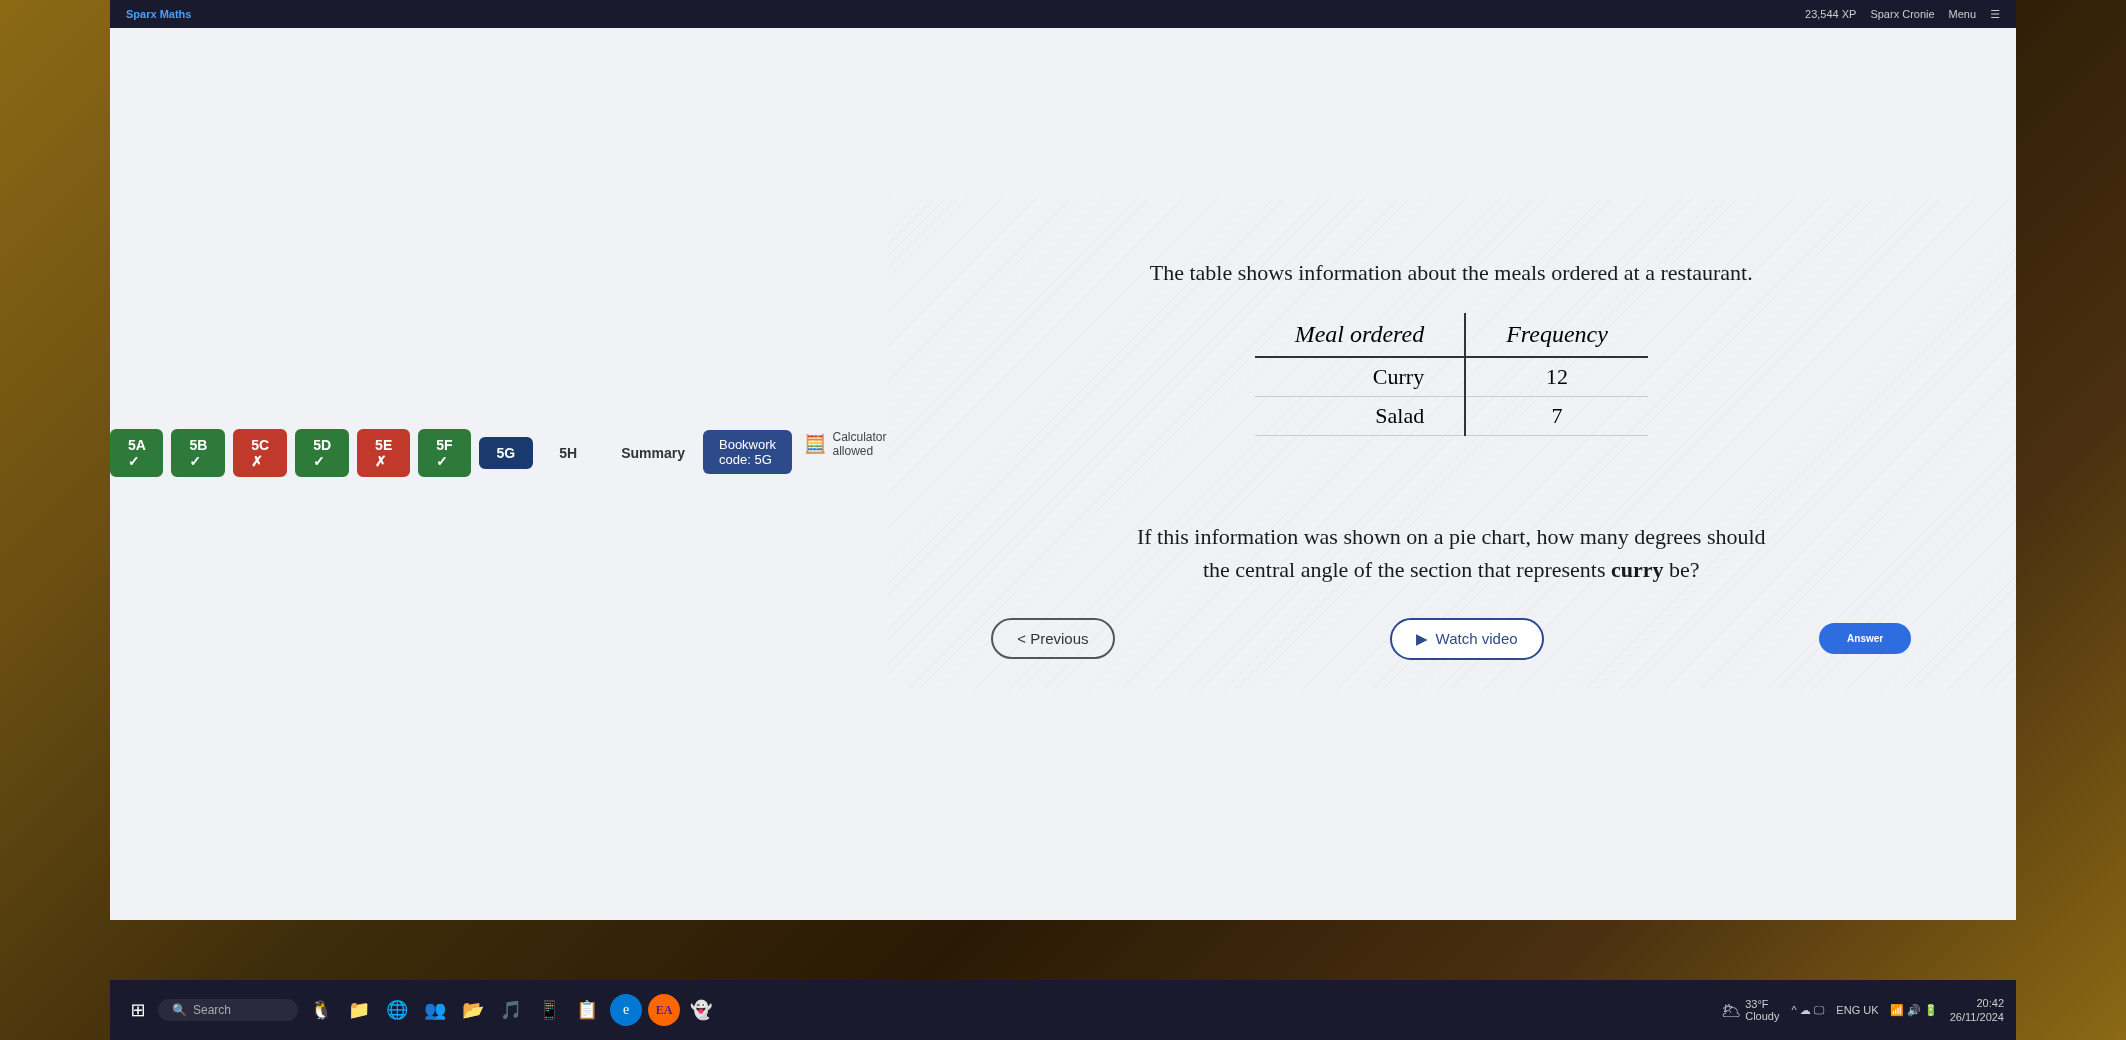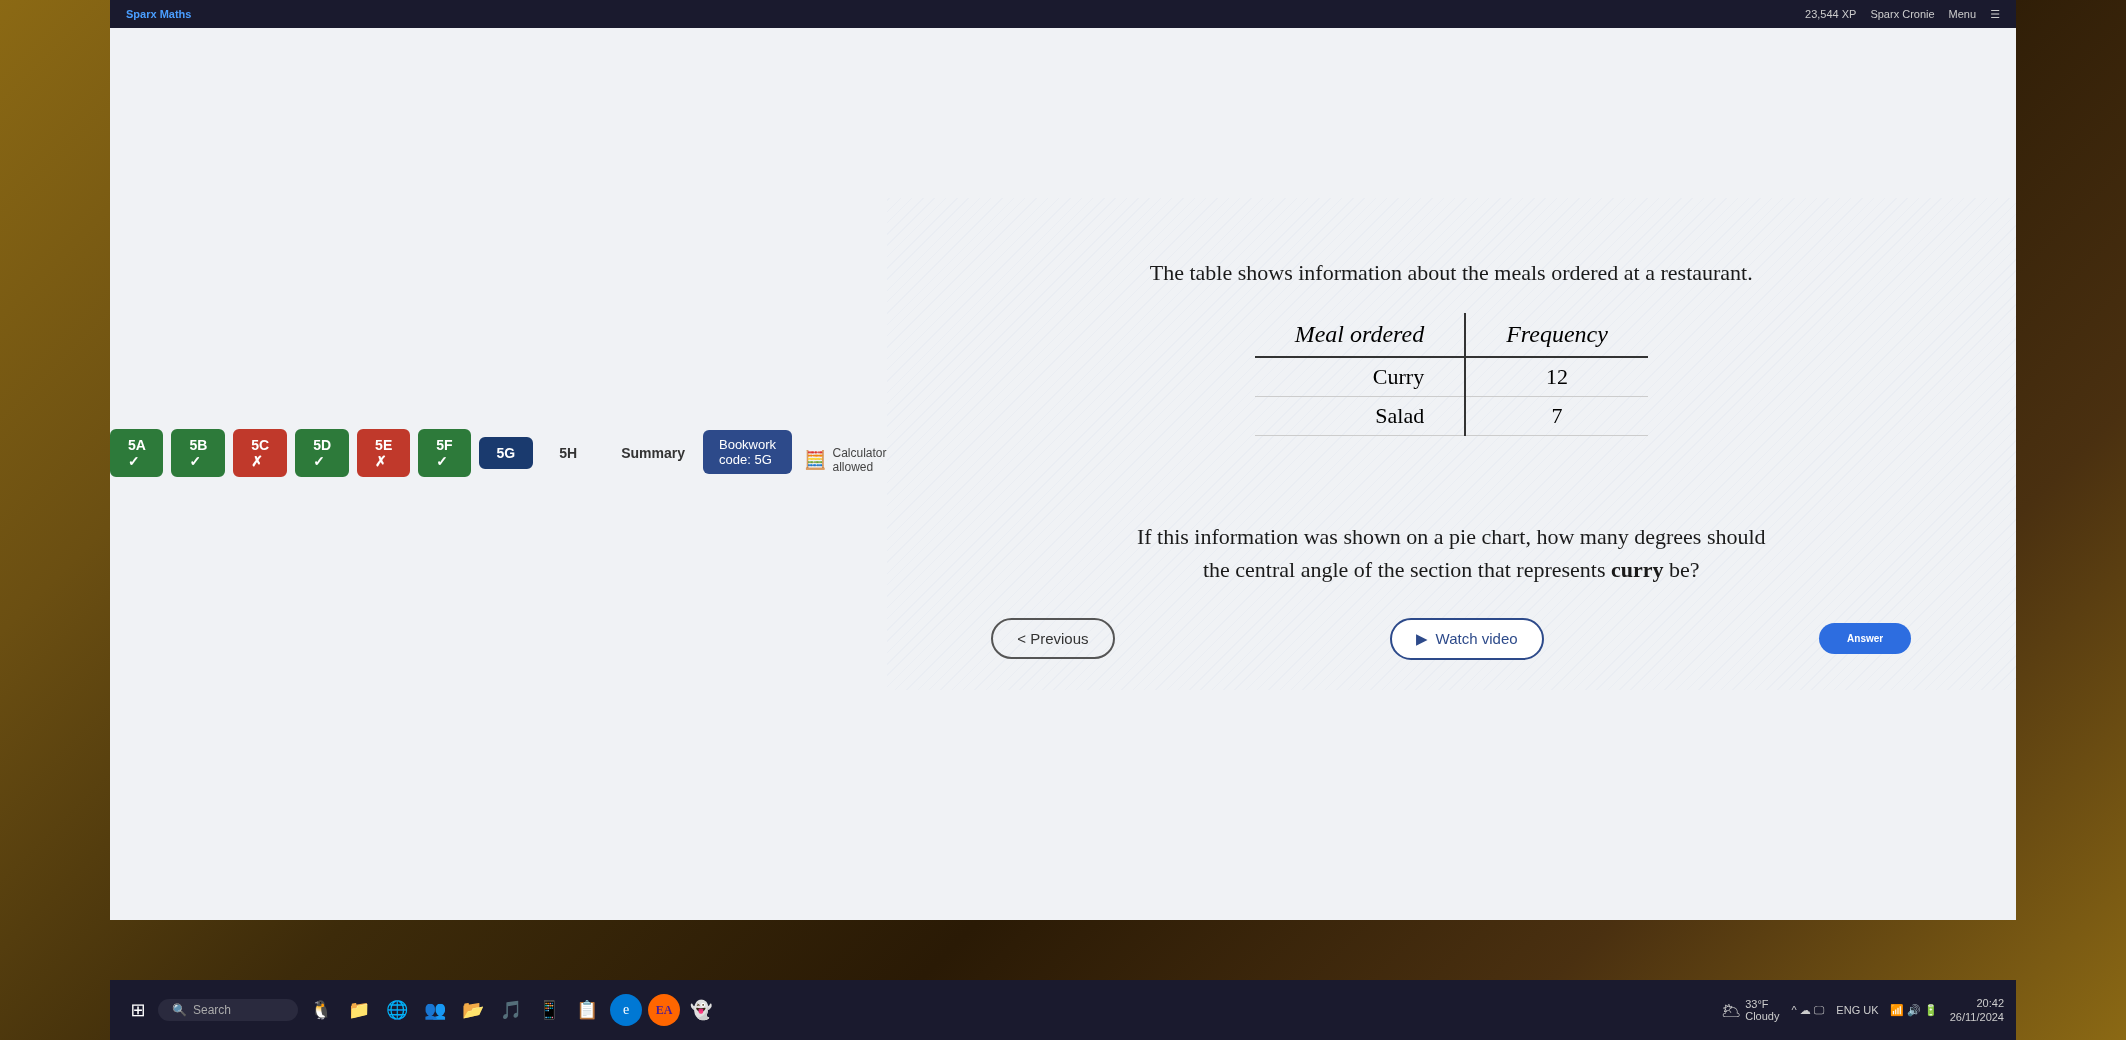--- a/index.html
+++ b/index.html
@@ -106,21 +106,21 @@
 
     .tab-inactive {
       background: transparent;
       color: #333;
       border-color: transparent;
     }
 
     
     .bookwork-row {
       display: flex;
-      align-items: flex-end;
+      align-items: flex-start;
       gap: 12px;
       margin-top: 16px;
     }
 
     .bookwork-badge {
       background: #2d4a8a;
       color: white;
       padding: 7px 16px;
       border-radius: 6px;
       font-size: 13px;

